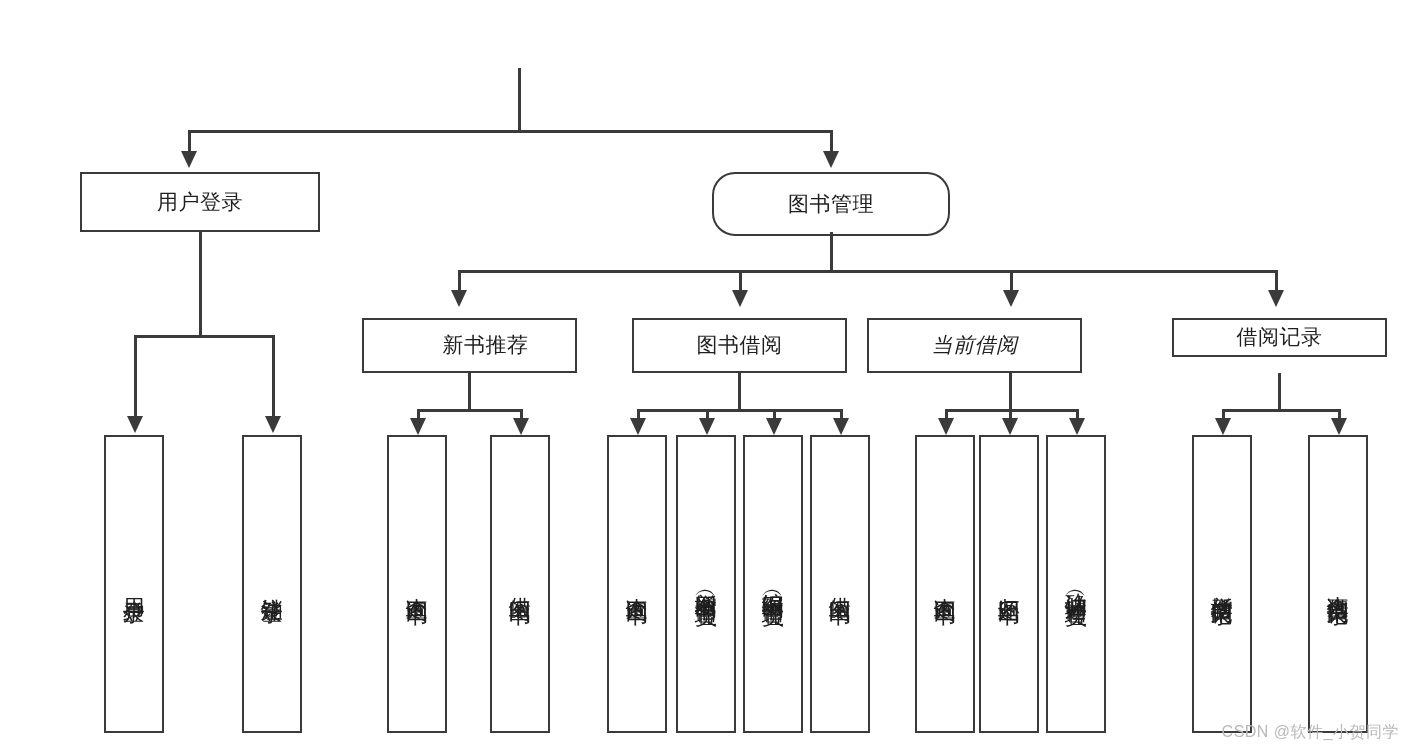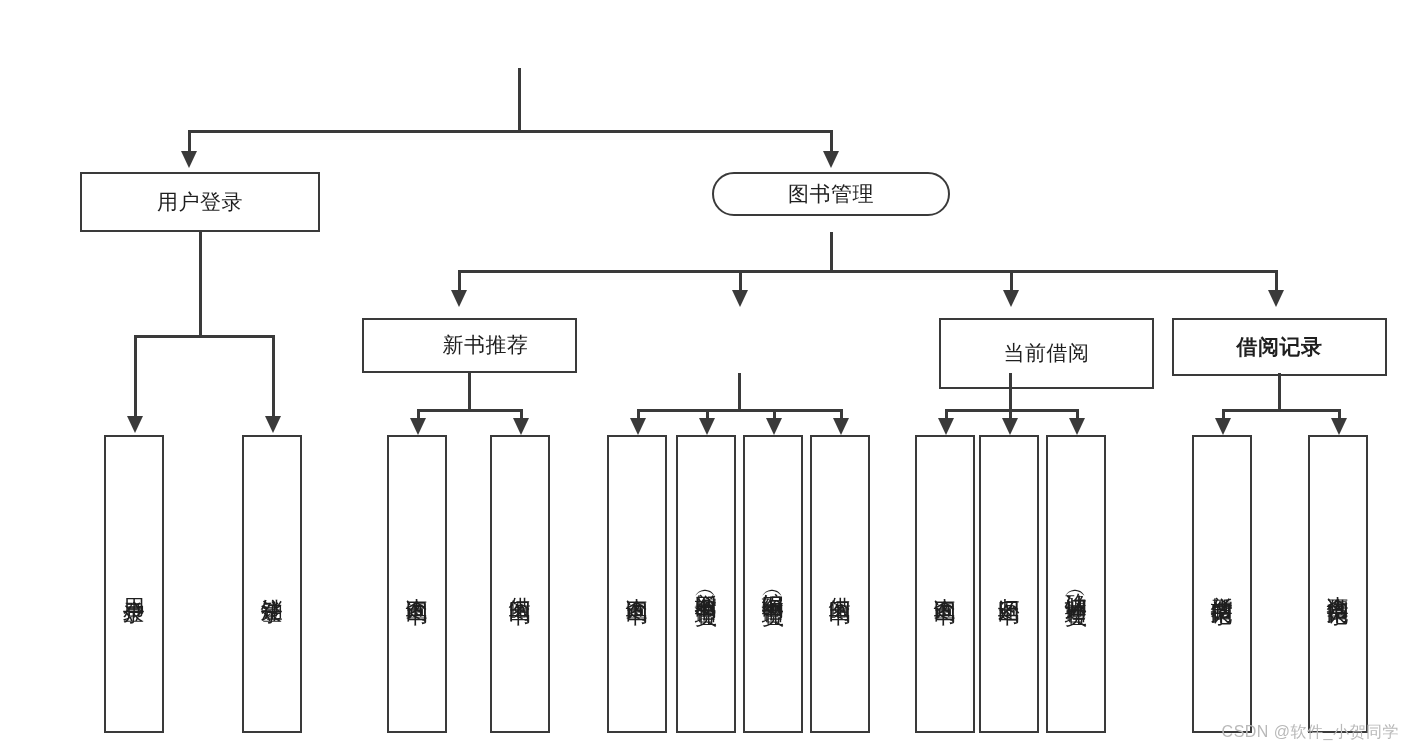--- a/index.html
+++ b/index.html
@@ -90,21 +90,21 @@
 
   <div class="ln v" style="left:188px;top:130px;height:23px;"></div>
   <div class="arrow" style="left:181px;top:151px;"></div>
   <div class="ln v" style="left:830px;top:130px;height:23px;"></div>
   <div class="arrow" style="left:823px;top:151px;"></div>
 
   <div class="node horiz" style="left:80px;top:172px;width:240px;height:60px;">
     <span>用户登录</span>
   </div>
 
-  <div class="node horiz" style="left:712px;top:172px;width:238px;height:44px;border-radius:23px;">
+  <div class="node horiz" style="left:712px;top:172px;width:238px;height:64px;border-radius:23px;">
     <span>图书管理</span>
   </div>
 
   <div class="ln v" style="left:199px;top:232px;height:103px;"></div>
   <div class="ln h" style="left:134px;top:335px;width:141px;"></div>
   <div class="ln v" style="left:134px;top:335px;height:83px;"></div>
   <div class="arrow" style="left:127px;top:416px;"></div>
   <div class="ln v" style="left:272px;top:335px;height:83px;"></div>
   <div class="arrow" style="left:265px;top:416px;"></div>
 
@@ -120,26 +120,29 @@
   <div class="ln v" style="left:1010px;top:270px;height:22px;"></div>
   <div class="arrow" style="left:1003px;top:290px;"></div>
 
   <div class="ln v" style="left:1275px;top:270px;height:22px;"></div>
   <div class="arrow" style="left:1268px;top:290px;"></div>
 
   <div class="node horiz" style="left:362px;top:318px;width:215px;height:55px;padding-left:32px;">
     <span>新书推荐</span>
   </div>
 
-
-  <div class="node horiz" style="left:939px;top:318px;width:215px;height:71px;">
+  <div class="node horiz" style="left:632px;top:318px;width:215px;height:55px;">
+    <span>图书借阅</span>
+  </div>
+
+  <div class="node horiz" style="left:867px;top:318px;width:215px;height:55px;font-style:italic;">
     <span>当前借阅</span>
   </div>
 
-  <div class="node horiz" style="left:1172px;top:318px;width:215px;height:58px;font-weight:bold;">
+  <div class="node horiz" style="left:1172px;top:318px;width:215px;height:39px;">
     <span>借阅记录</span>
   </div>
 
   <div class="ln v" style="left:468px;top:373px;height:37px;"></div>
   <div class="ln h" style="left:417px;top:409px;width:106px;"></div>
   <div class="ln v" style="left:417px;top:409px;height:12px;"></div>
   <div class="arrow" style="left:410px;top:418px;"></div>
   <div class="ln v" style="left:520px;top:409px;height:12px;"></div>
   <div class="arrow" style="left:513px;top:418px;"></div>
 

